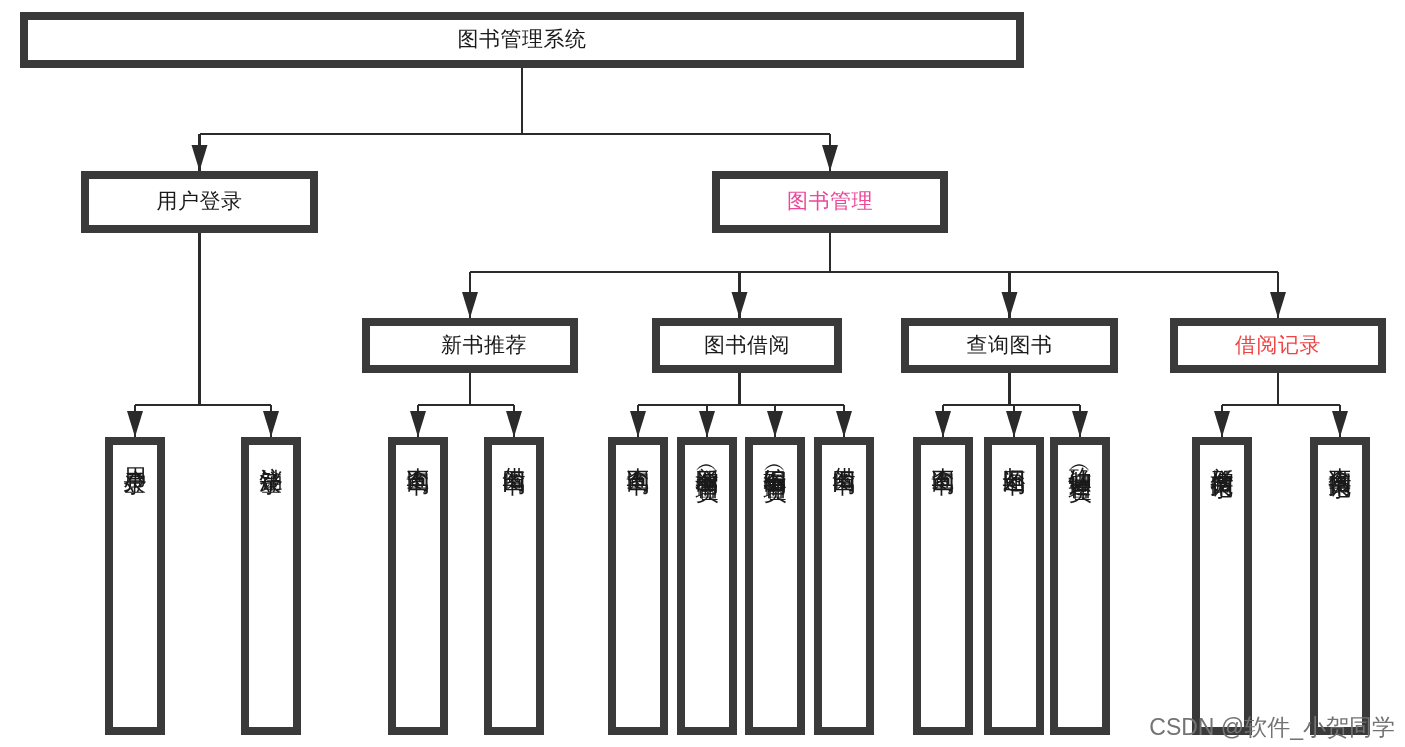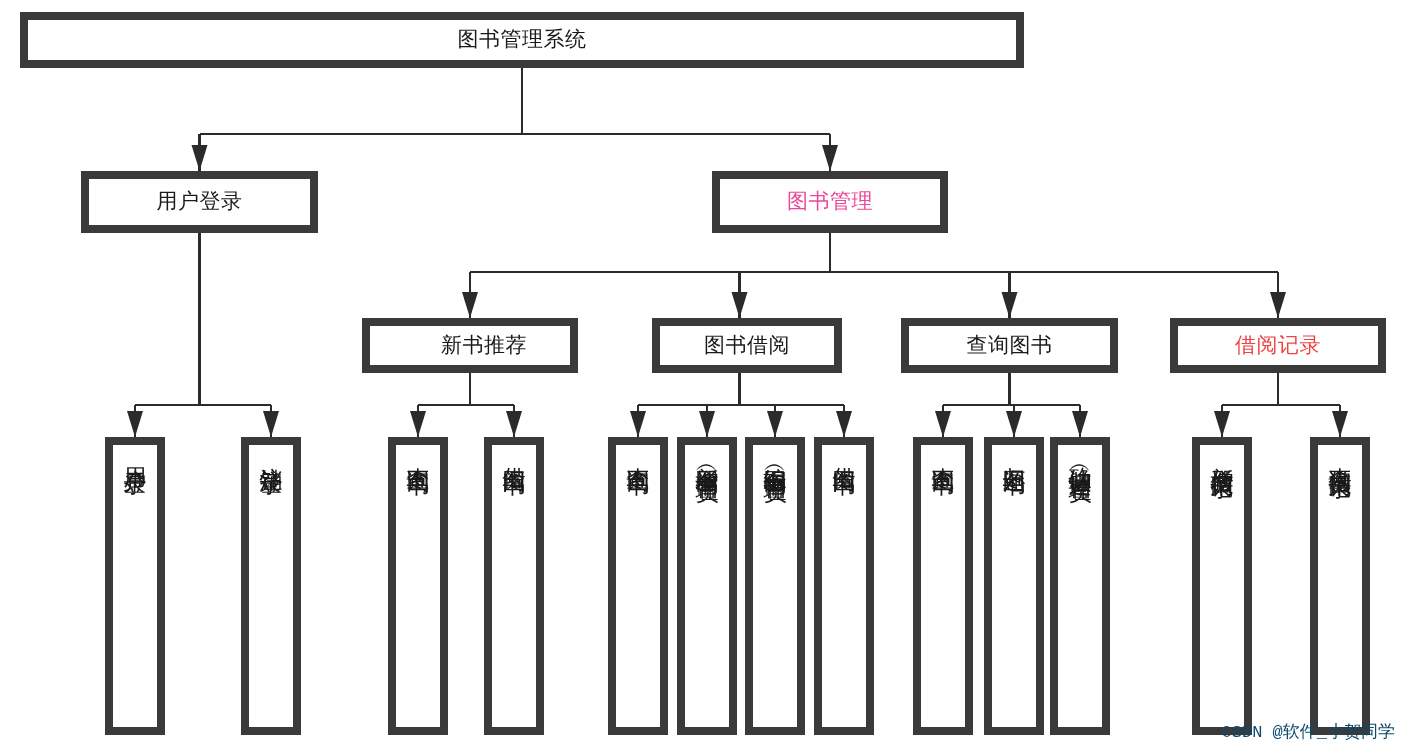--- a/index.html
+++ b/index.html
@@ -56,25 +56,25 @@
     text-orientation: upright;
     font-size: 23px;
     line-height: 1.0;
     letter-spacing: 2px;
     white-space: nowrap;
   }
   #watermark {
     position: absolute;
     right: 10px;
     bottom: 4px;
-    font-size: 17px;
-    color: #0c4a6e;
+    font-size: 23px;
+    color: #737373;
     z-index: 5;
     white-space: nowrap;
-    font-family: Liberation Mono, monospace;
+    font-family: Liberation Sans, sans-serif;
   }
 </style>
 </head>
 <body>
 
 <div id="diagram-root">
 
   <svg id="edges-svg" viewBox="0 0 1405 747" preserveAspectRatio="none">
       <line x1="522" y1="68" x2="522" y2="134" stroke="#2b2b2b" stroke-width="2.4" shape-rendering="crispEdges"></line>
       <line x1="199.5" y1="134" x2="830" y2="134" stroke="#2b2b2b" stroke-width="2.4" shape-rendering="crispEdges"></line>

